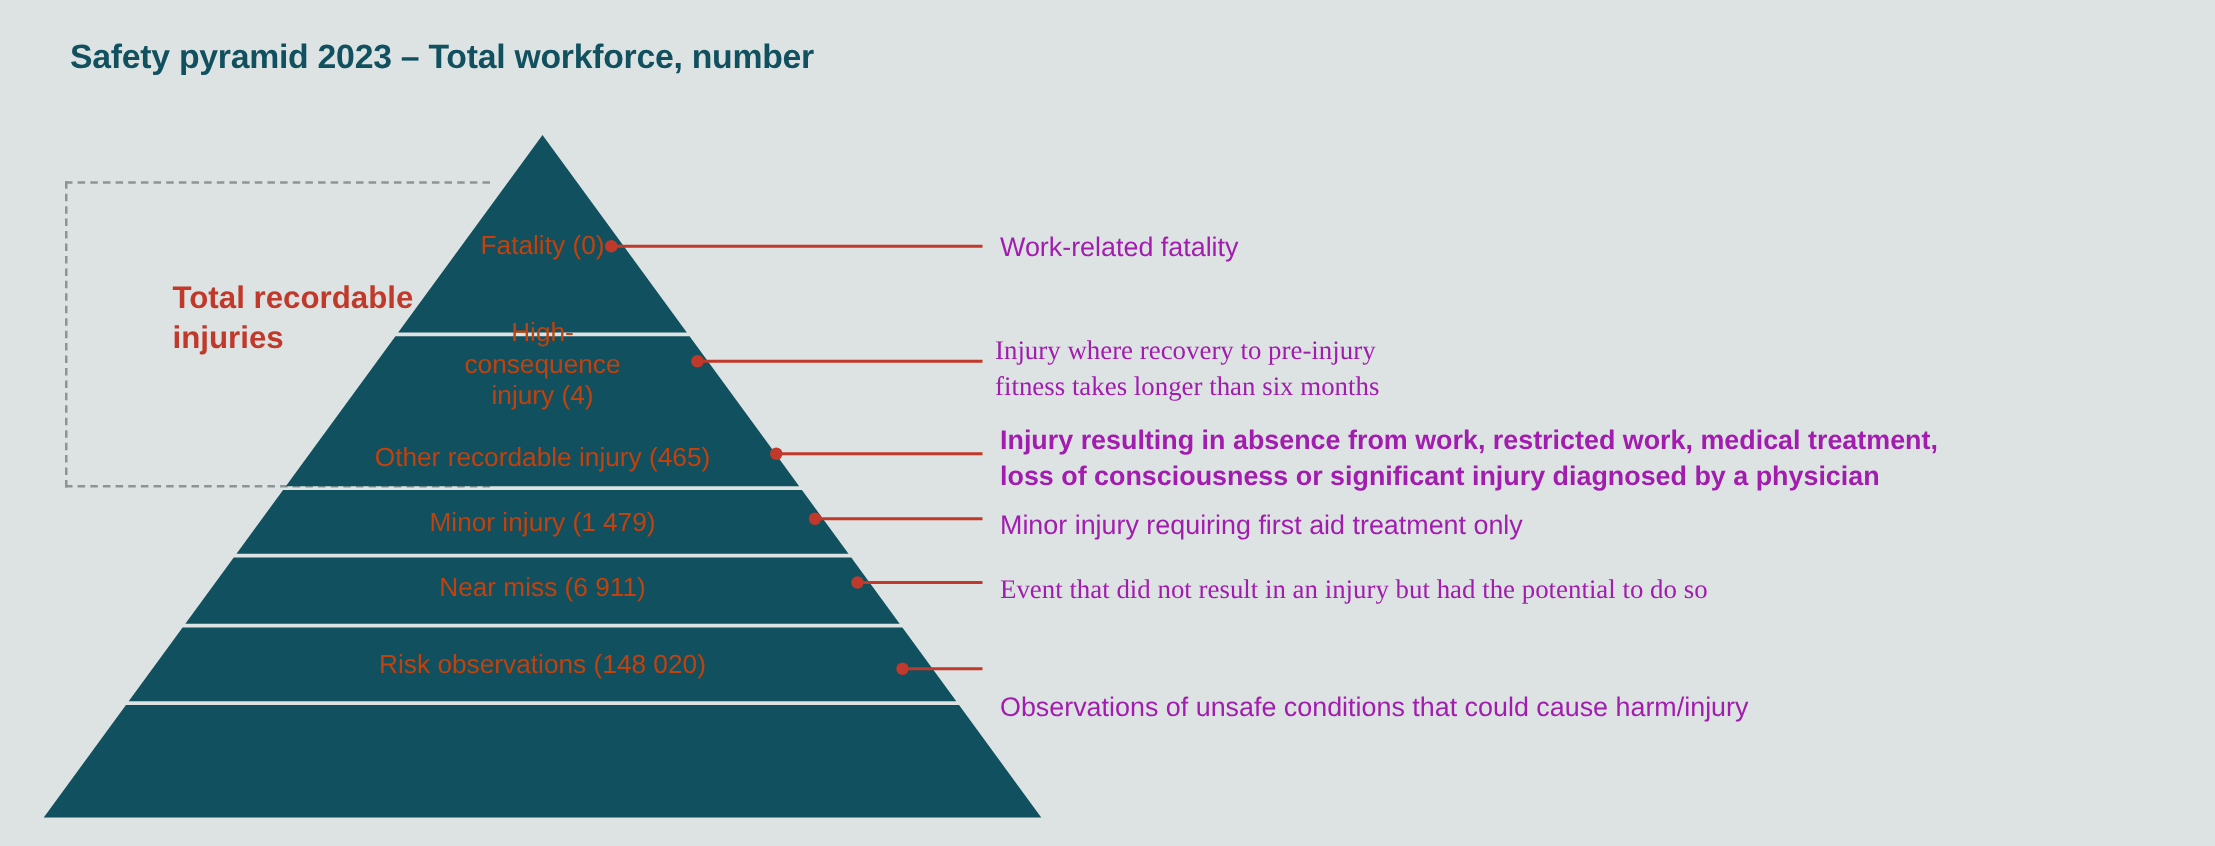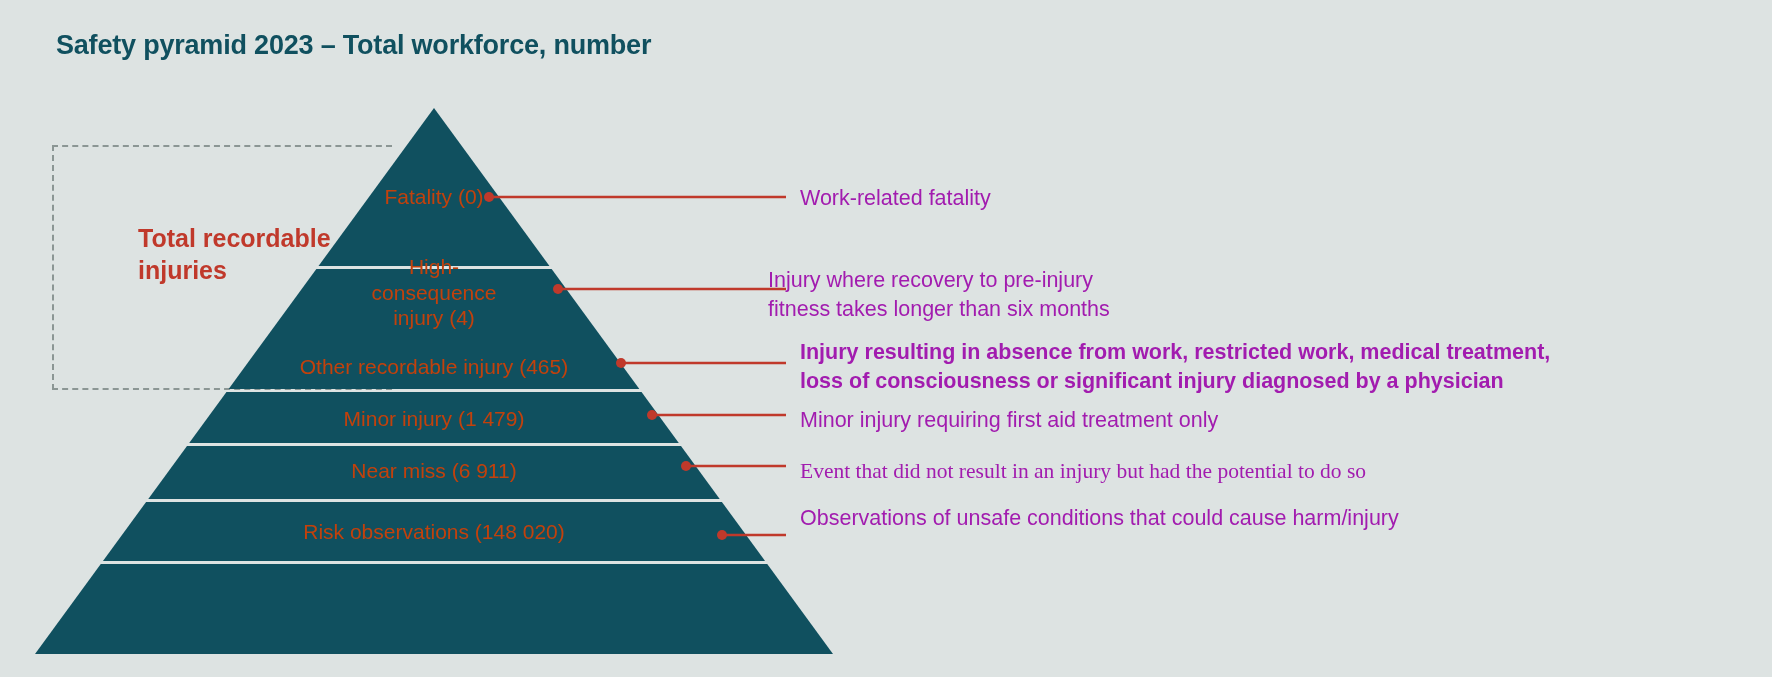--- a/index.html
+++ b/index.html
@@ -107,22 +107,22 @@
       <div class="tier-label" style="left: 434px; top: 292px;">High-
 consequence
 injury (4)</div>
       <div class="tier-label" style="left: 434px; top: 367px;">Other recordable injury (465)</div>
       <div class="tier-label" style="left: 434px; top: 419px;">Minor injury (1 479)</div>
       <div class="tier-label" style="left: 434px; top: 471px;">Near miss (6 911)</div>
       <div class="tier-label" style="left: 434px; top: 532px;">Risk observations (148 020)</div>
     </div>
   <div id="annotations">
       <div class="ann-text" style="left: 800px; top: 184px;">Work-related fatality</div>
-      <div class="ann-text" style="left: 768px; top: 266px;">Injury where recovery to pre-injury
+      <div class="ann-text" style="left: 796px; top: 266px; font-family: Liberation Serif, serif;">Injury where recovery to pre-injury
 fitness takes longer than six months</div>
       <div class="ann-text" style="left: 800px; top: 338px; font-weight: bold;">Injury resulting in absence from work, restricted work, medical treatment,
 loss of consciousness or significant injury diagnosed by a physician</div>
       <div class="ann-text" style="left: 800px; top: 406px;">Minor injury requiring first aid treatment only</div>
       <div class="ann-text" style="left: 800px; top: 457px; font-family: Liberation Serif, serif;">Event that did not result in an injury but had the potential to do so</div>
-      <div class="ann-text" style="left: 800px; top: 504px;">Observations of unsafe conditions that could cause harm/injury</div>
+      <div class="ann-text" style="left: 800px; top: 552px;">Observations of unsafe conditions that could cause harm/injury</div>
     </div>
 
 </div>
 
 </body></html>

